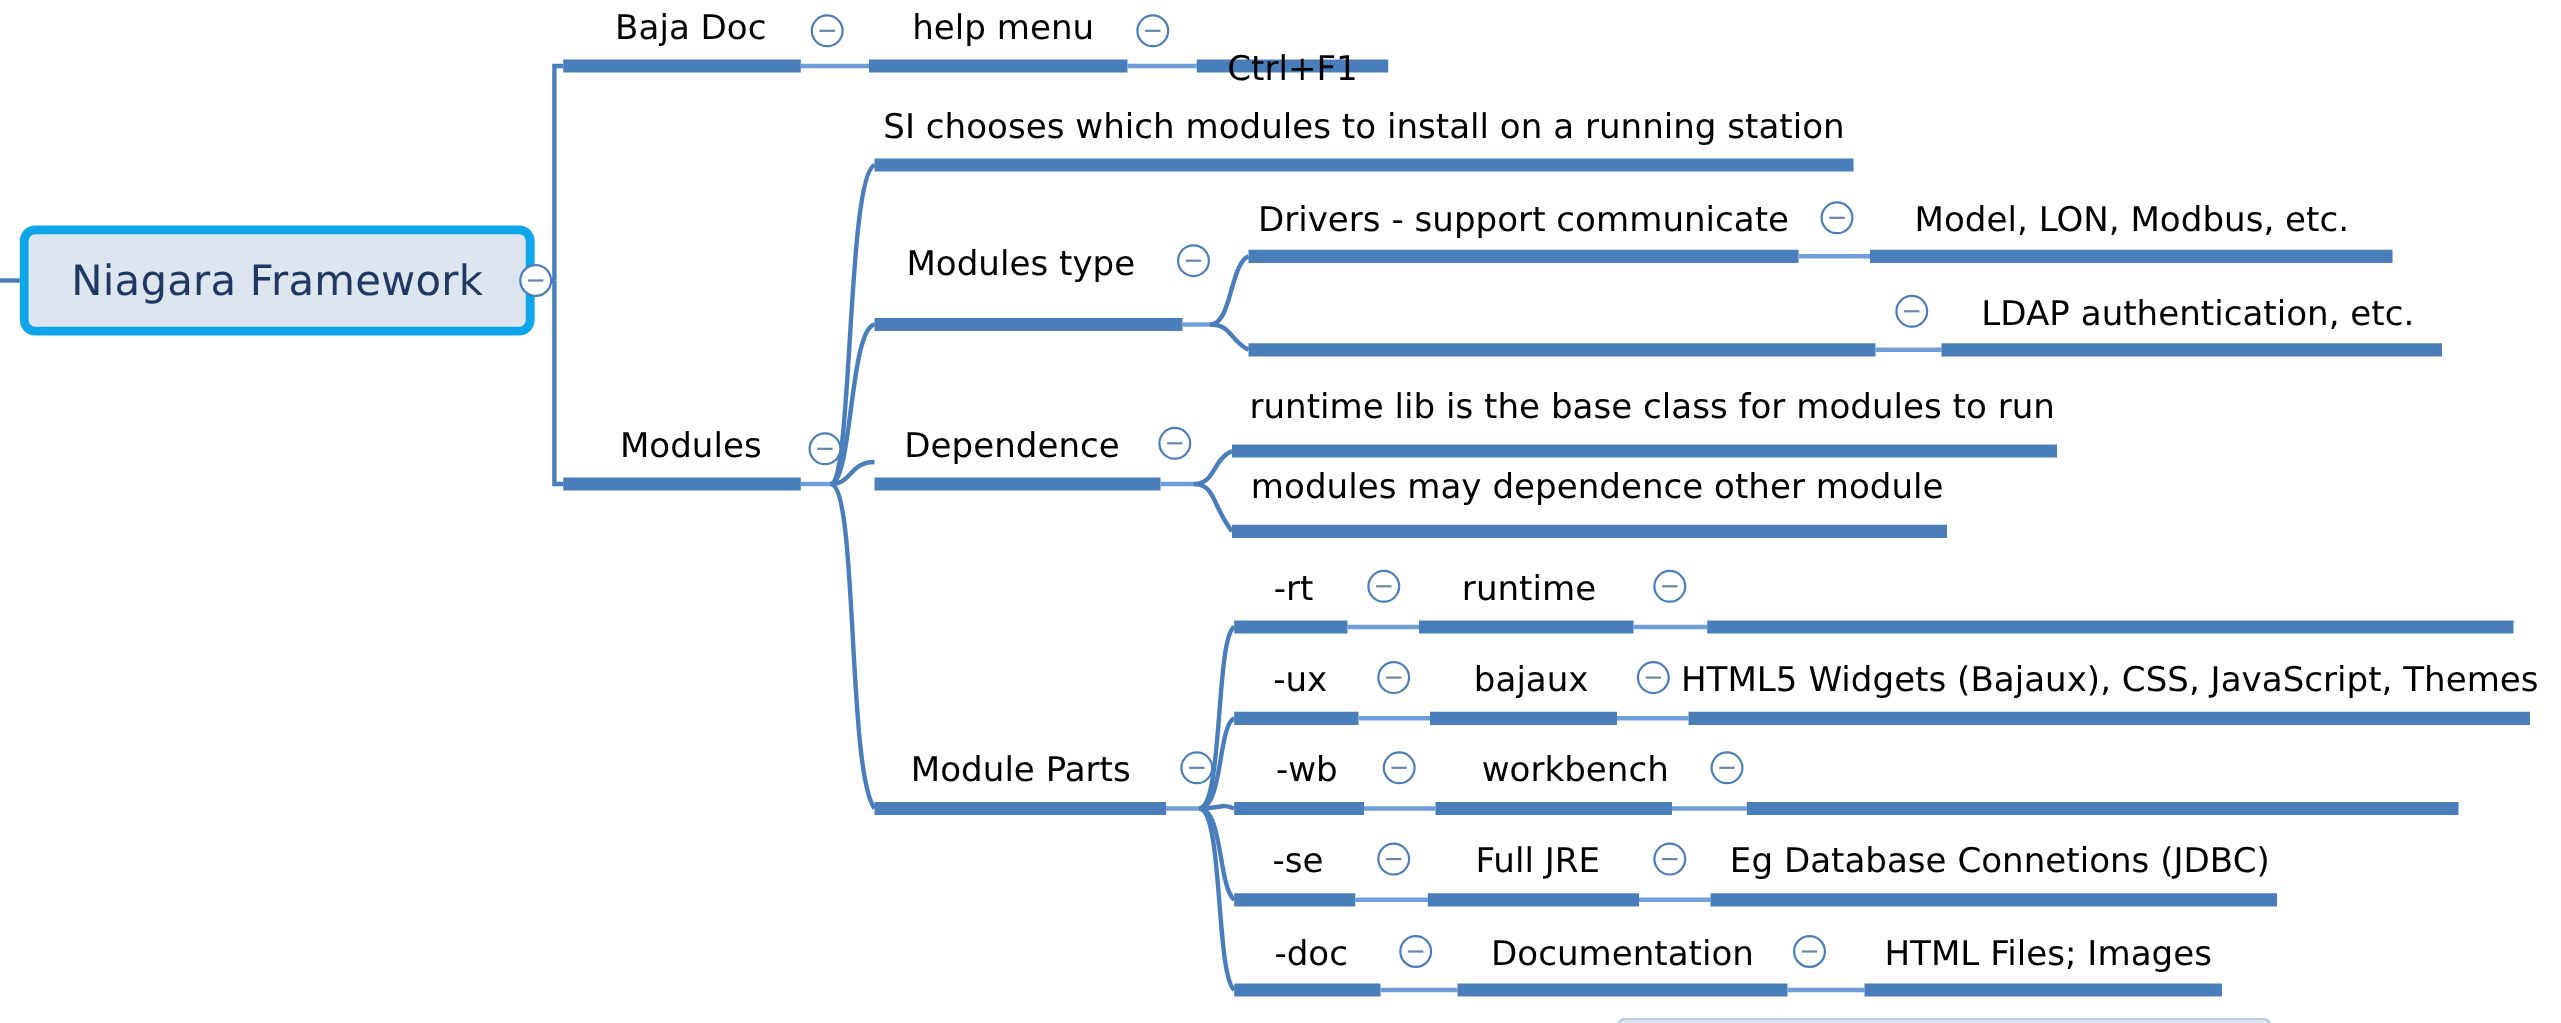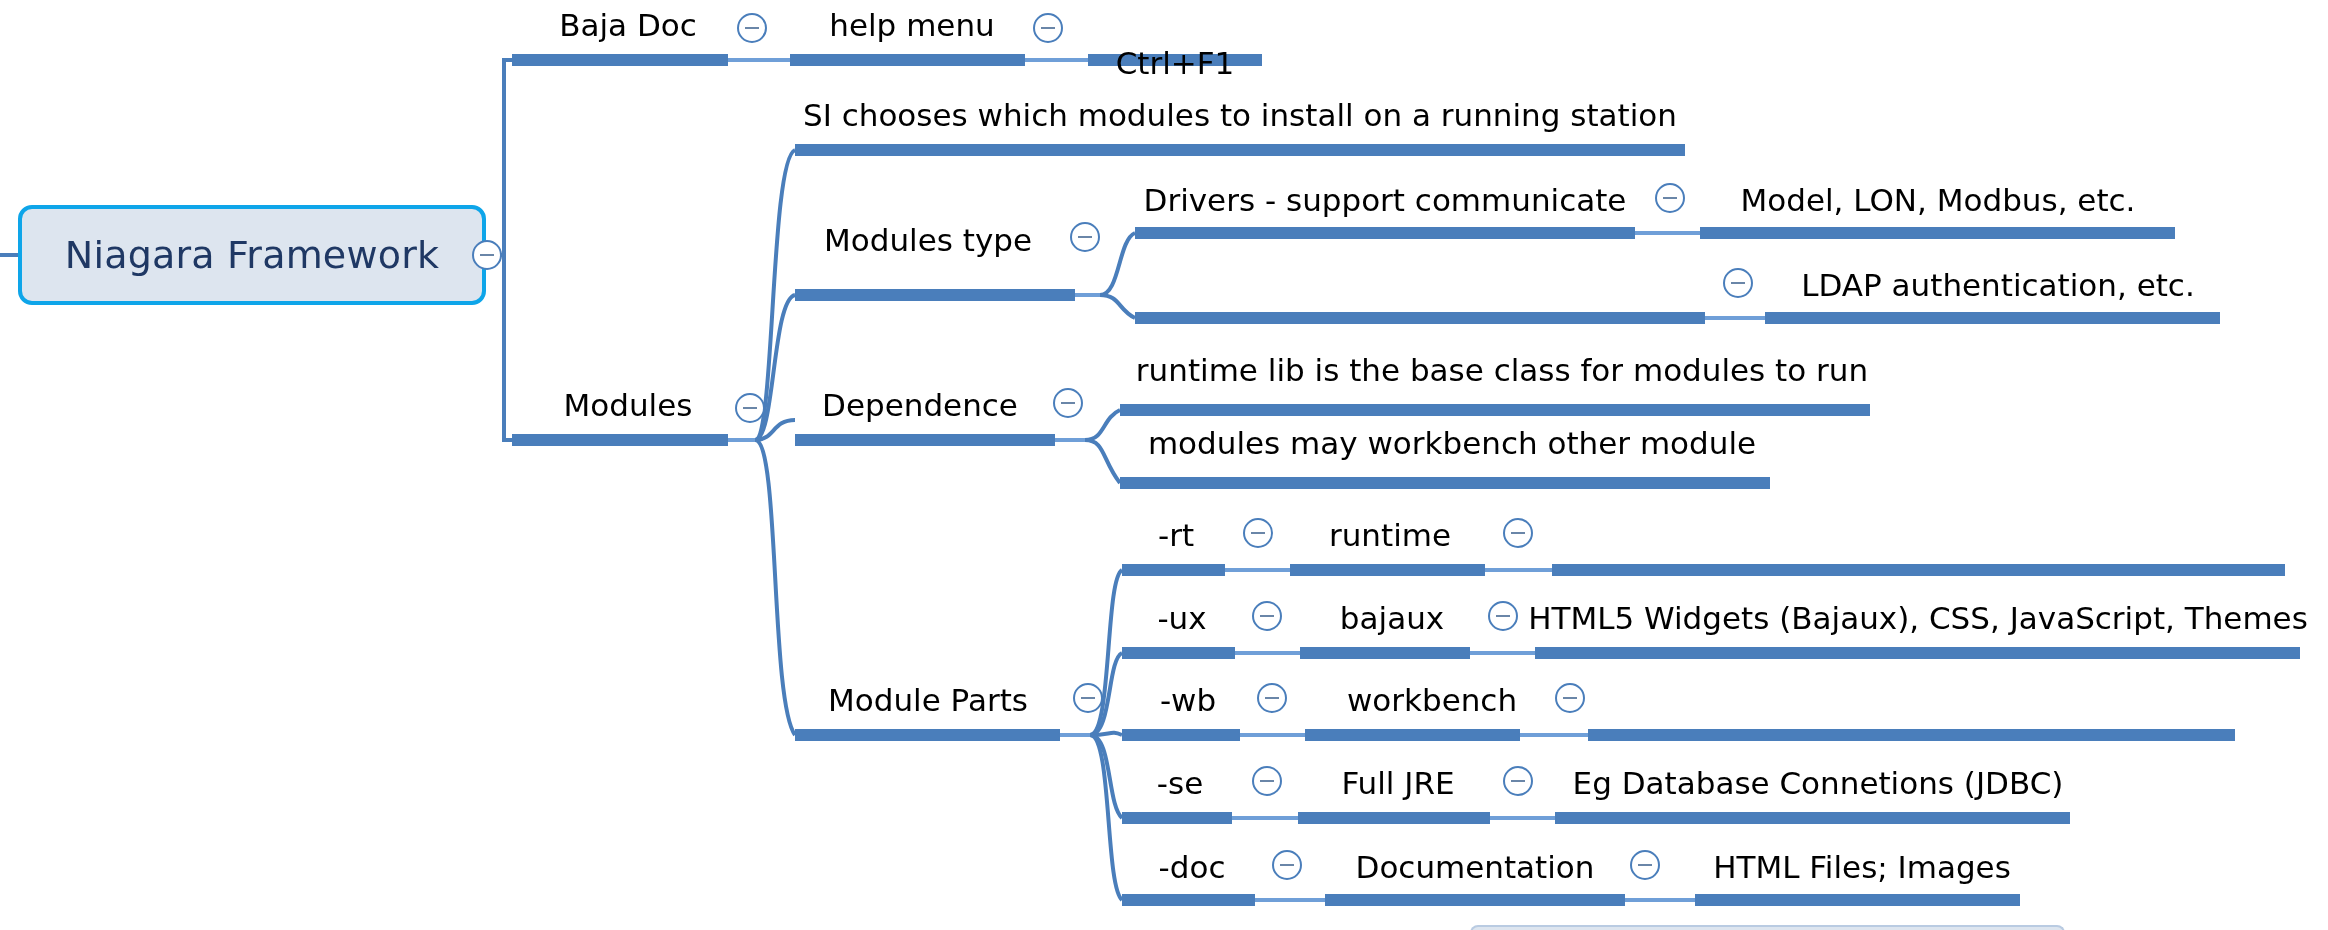--- a/index.html
+++ b/index.html
@@ -29,21 +29,21 @@
     width: 2328px;
     height: 930px;
     pointer-events: none;
   }
 
   
   .root-node {
     position: absolute;
     box-sizing: border-box;
     background: #dde5ef;
-    border: 4px solid #0ea5e9;
+    border: 8px solid #0ea5e9;
     border-radius: 14px;
     display: flex;
     align-items: center;
     justify-content: center;
     color: #1f3864;
     font-size: 38px;
     letter-spacing: 0.2px;
     white-space: nowrap;
   }
 
@@ -207,21 +207,21 @@
   <div class="collapse-btn" style="left:1670px; top:198px;"></div>
   <div class="topic" style="left:1938px; top:185px;">Model, LON, Modbus, etc.</div>
 
   <div class="collapse-btn" style="left:1738px; top:283px;"></div>
   <div class="topic" style="left:1998px; top:270px;">LDAP authentication, etc.</div>
 
   <div class="topic" style="left:920px; top:390px;">Dependence</div>
   <div class="collapse-btn" style="left:1068px; top:403px;"></div>
 
   <div class="topic" style="left:1502px; top:355px;">runtime lib is the base class for modules to run</div>
-  <div class="topic" style="left:1452px; top:428px;">modules may workbench other module</div>
+  <div class="topic" style="left:1452px; top:428px;">modules may dependence other module</div>
 
   <div class="topic" style="left:928px; top:685px;">Module Parts</div>
   <div class="collapse-btn" style="left:1088px; top:698px;"></div>
 
   <div class="topic" style="left:1176px; top:520px;">-rt</div>
   <div class="collapse-btn" style="left:1258px; top:533px;"></div>
   <div class="topic" style="left:1390px; top:520px;">runtime</div>
   <div class="collapse-btn" style="left:1518px; top:533px;"></div>
 
   <div class="topic" style="left:1182px; top:603px;">-ux</div>

